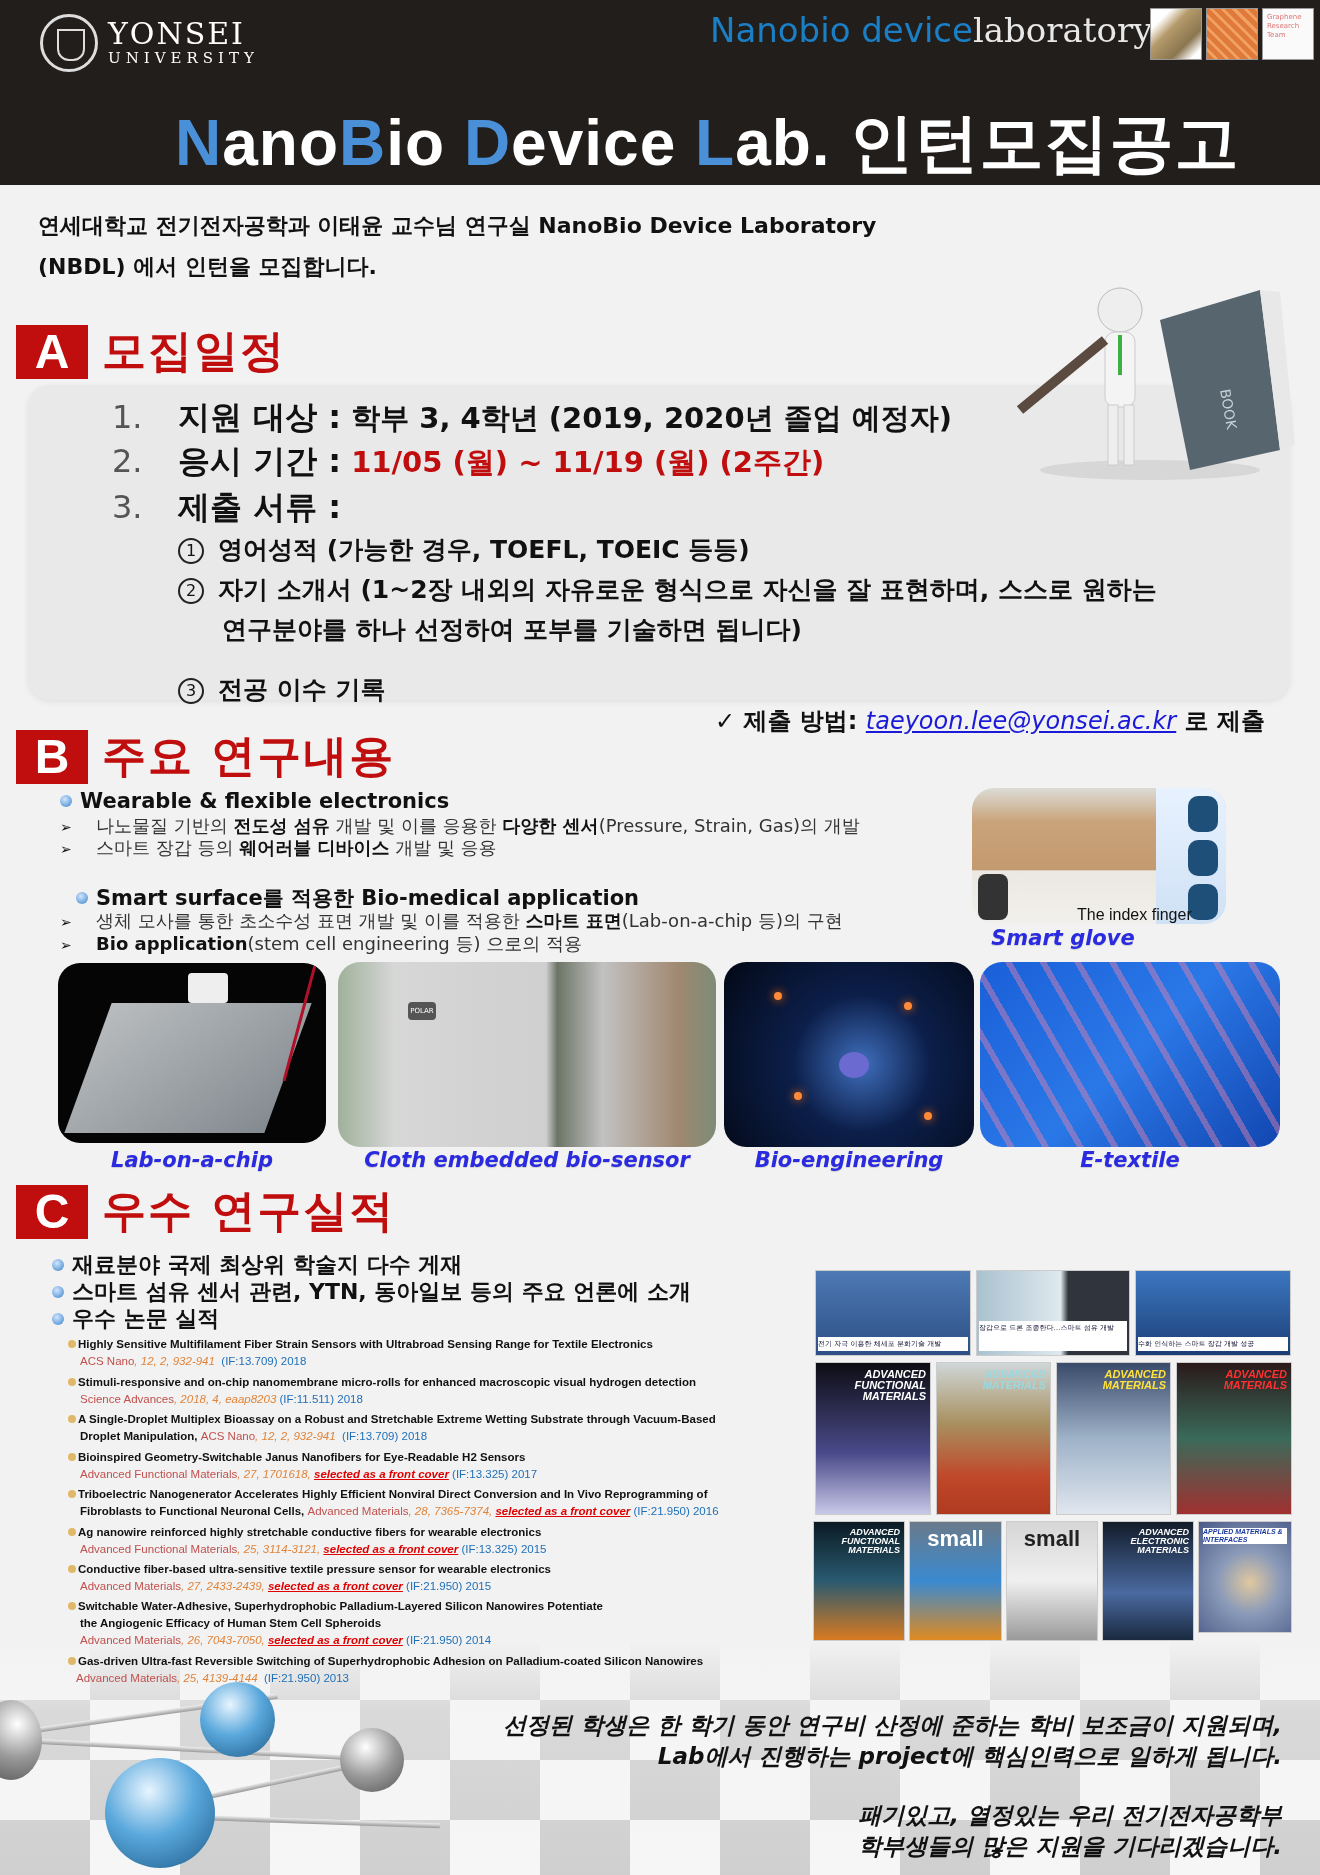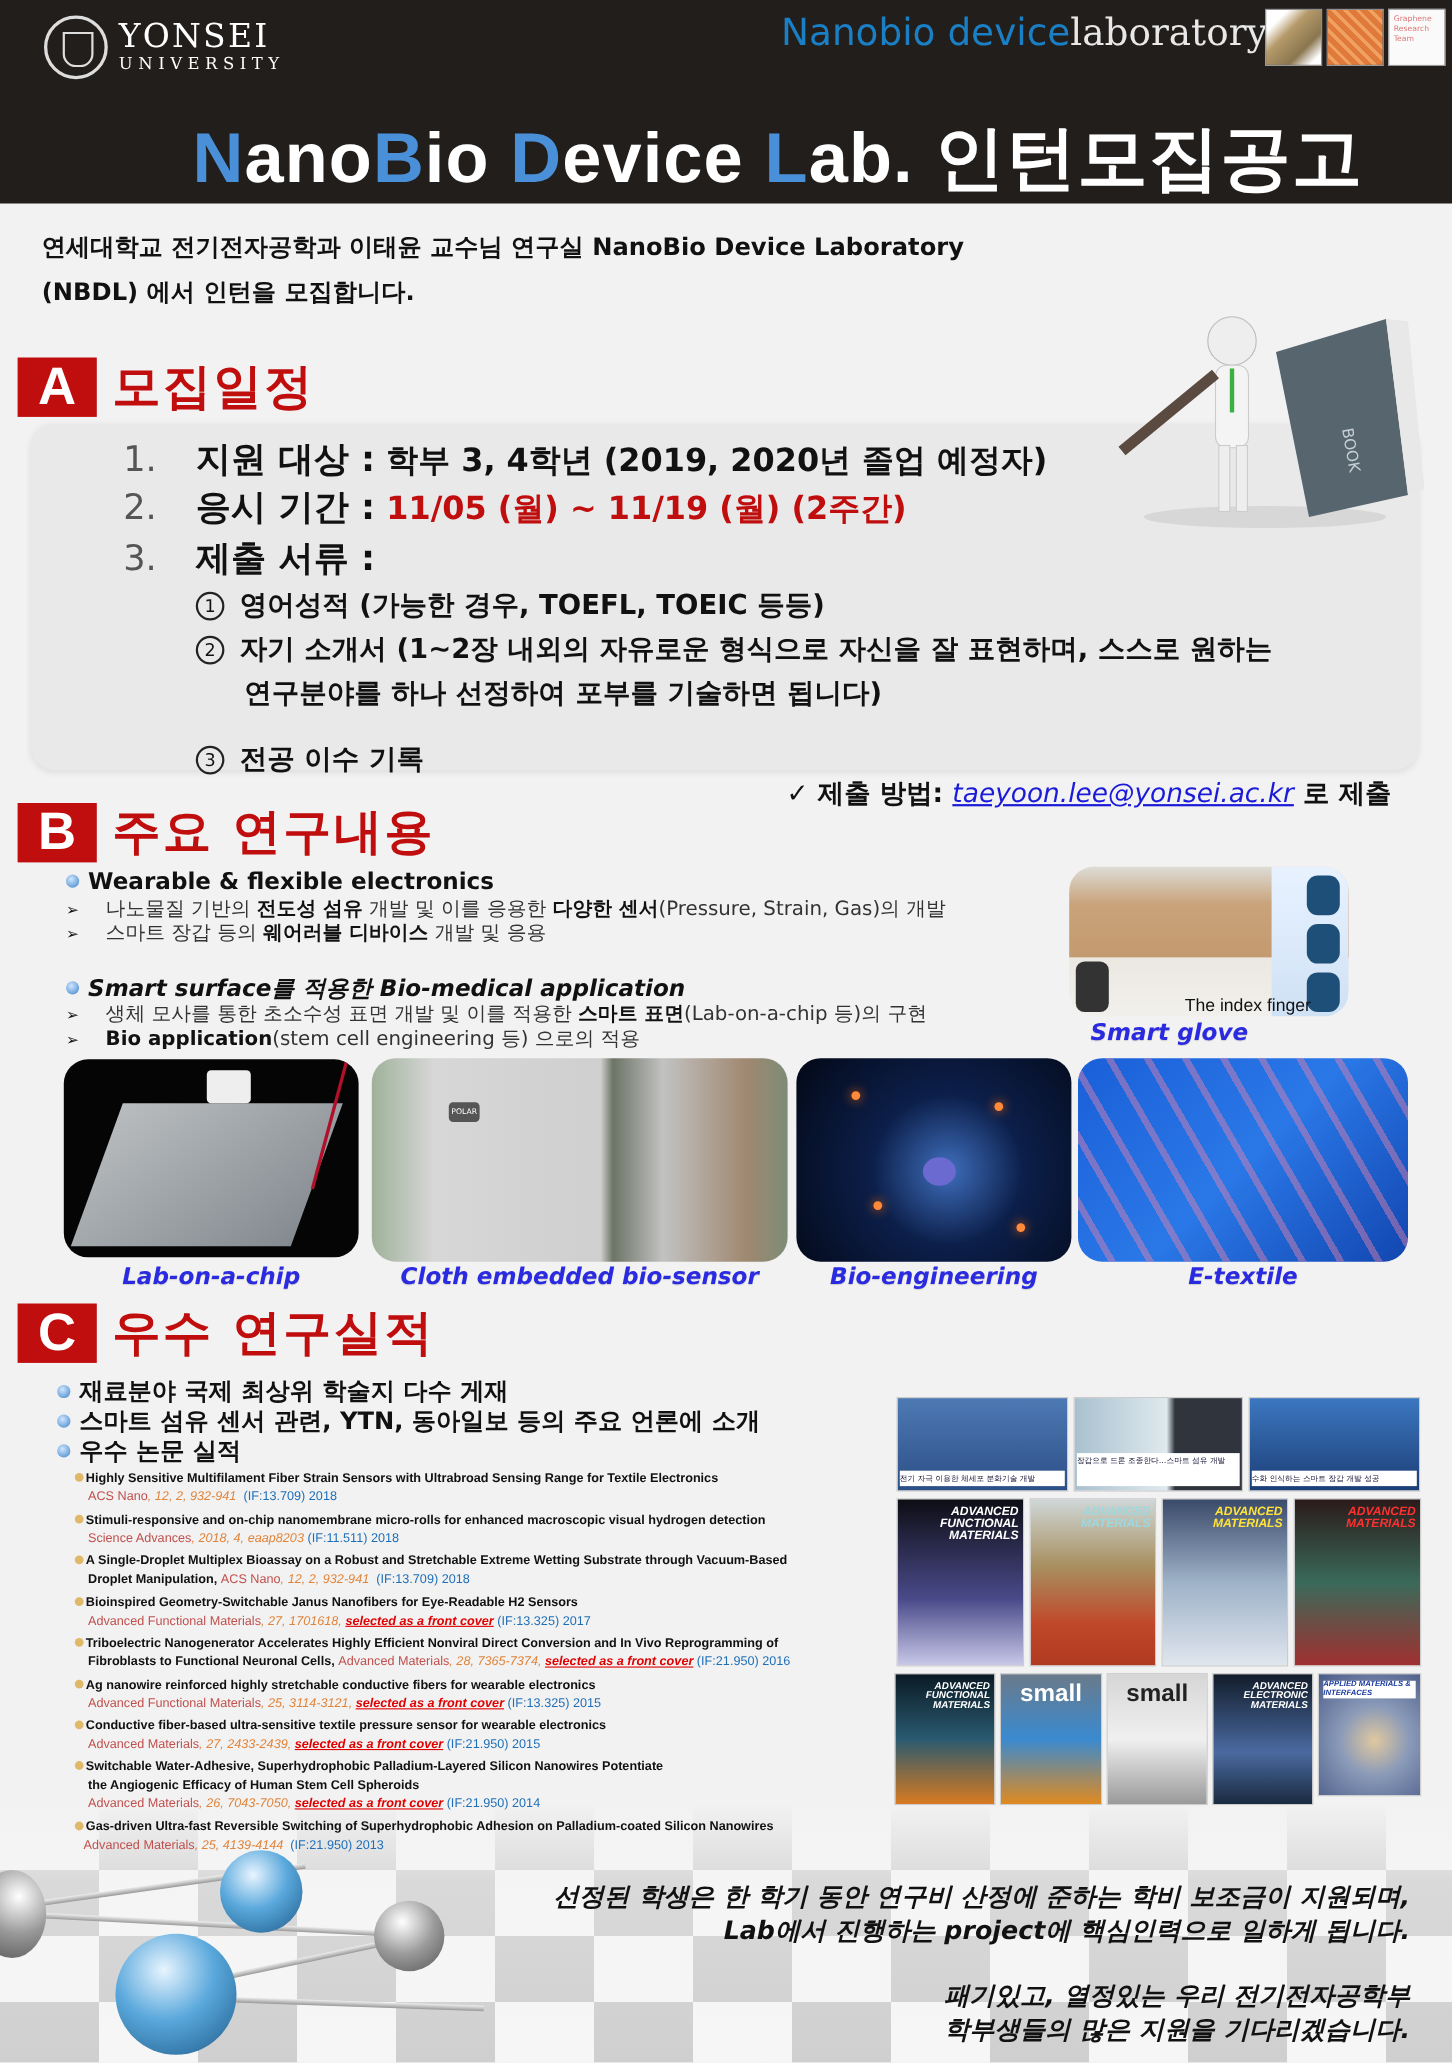--- a/index.html
+++ b/index.html
@@ -141,21 +141,21 @@
 
 <div class="sec-head" style="left:16px;top:727px;">
   <div class="sec-letter">B</div>
   <div class="sec-title">주요 연구내용</div>
 </div>
 
 <div class="b-head" style="left:60px;top:789px;"><span class="dot"></span><span>Wearable &amp; flexible electronics</span></div>
 <div class="b-line" style="left:60px;top:814px;"><span class="arr">➢</span><span>나노물질 기반의 </span><b>전도성 섬유</b><span> 개발 및 이를 응용한 </span><b>다양한 센서</b><span>(Pressure, Strain, Gas)의 개발</span></div>
 <div class="b-line" style="left:60px;top:836px;"><span class="arr">➢</span><span>스마트 장갑 등의 </span><b>웨어러블 디바이스</b><span> 개발 및 응용</span></div>
 
-<div class="b-head" style="left:60px;top:884px;font-style:italic;"><span class="dot"></span><span>Smart surface를 적용한 Bio-medical application</span></div>
+<div class="b-head" style="left:76px;top:884px;"><span class="dot"></span><span>Smart surface를 적용한 Bio-medical application</span></div>
 <div class="b-line" style="left:60px;top:909px;"><span class="arr">➢</span><span>생체 모사를 통한 초소수성 표면 개발 및 이를 적용한 </span><b>스마트 표면</b><span>(Lab-on-a-chip 등)의 구현</span></div>
 <div class="b-line" style="left:60px;top:932px;"><span class="arr">➢</span><b>Bio application</b><span>(stem cell engineering 등) 으로의 적용</span></div>
 
 <div class="img-box" style="left:972px;top:788px;width:254px;height:136px;background:linear-gradient(180deg,#dcdcd6 0%,#c9a37a 25%,#c49a70 60%,#ebe8e2 61%,#f2f0ec 100%);">
   <div style="position:absolute;right:0;top:0;width:70px;height:136px;background:linear-gradient(#e8f2ff,#cfe1f5);"></div>
   <div style="position:absolute;right:8px;top:8px;width:30px;height:36px;border-radius:10px;background:#1d4f78;"></div>
   <div style="position:absolute;right:8px;top:52px;width:30px;height:36px;border-radius:10px;background:#1d4f78;"></div>
   <div style="position:absolute;right:8px;top:96px;width:30px;height:36px;border-radius:10px;background:#1d4f78;"></div>
   <div style="position:absolute;left:6px;top:86px;width:30px;height:46px;border-radius:8px;background:#333;"></div>
   <div style="position:absolute;left:105px;top:118px;font-family:'Liberation Sans',sans-serif;font-size:16px;color:#111;">The index finger</div>

